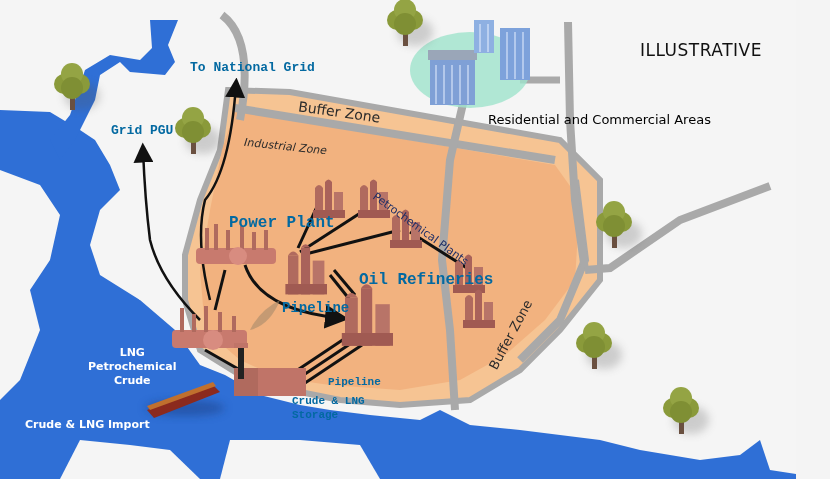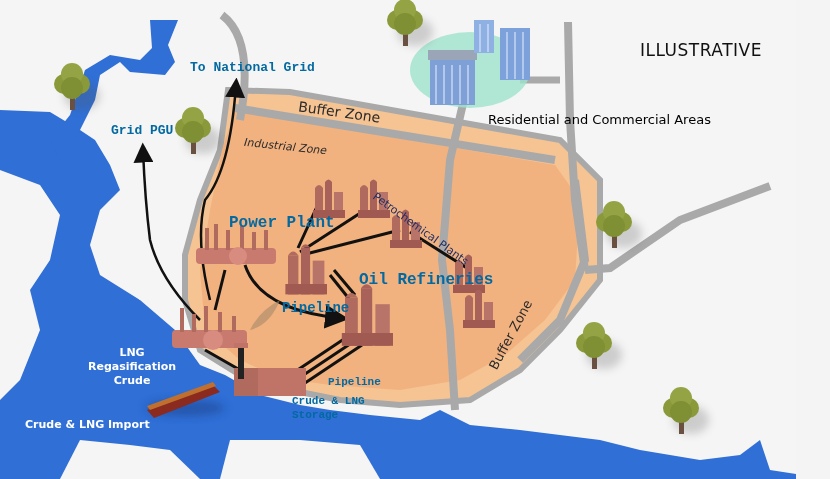--- a/index.html
+++ b/index.html
@@ -171,21 +171,21 @@
   <div class="lbl navy-bold" style="left:111px;top:123px;font-size:13px;">Grid PGU</div>
   <div class="lbl dark" style="left:298px;top:104px;font-size:14px;transform:rotate(8deg);">Buffer Zone</div>
   <div class="lbl dark" style="left:244px;top:140px;font-size:11px;font-style:italic;transform:rotate(6deg);">Industrial Zone</div>
   <div class="lbl" style="left:378px;top:190px;font-size:11px;color:#1e2e66;transform:rotate(36deg);transform-origin:left top;">Petrochemical Plants</div>
   <div class="lbl navy-bold" style="left:229px;top:214px;font-size:16px;">Power Plant</div>
   <div class="lbl navy-bold" style="left:359px;top:271px;font-size:16px;">Oil Refineries</div>
   <div class="lbl navy-bold" style="left:282px;top:300px;font-size:14px;">Pipeline</div>
   <div class="lbl navy-bold" style="left:328px;top:376px;font-size:11px;">Pipeline</div>
   <div class="lbl white-bold" style="left:88px;top:346px;line-height:14px;">
     <div>LNG</div>
-    <div>Regasification</div>
+    <div>Petrochemical</div>
     <div>Crude</div>
   </div>
   <div class="lbl white-bold" style="left:25px;top:418px;">Crude &amp; LNG Import</div>
   <div class="lbl navy-bold" style="left:292px;top:394px;font-size:11px;line-height:14px;">
     <div>Crude &amp; LNG</div>
     <div>Storage</div>
   </div>
   <div class="lbl dark" style="left:486px;top:365px;font-size:13px;transform:rotate(-62deg);transform-origin:left top;">Buffer Zone</div>
   <div class="lbl navy-reg" style="left:488px;top:112px;">Residential and Commercial Areas</div>
 </div>

